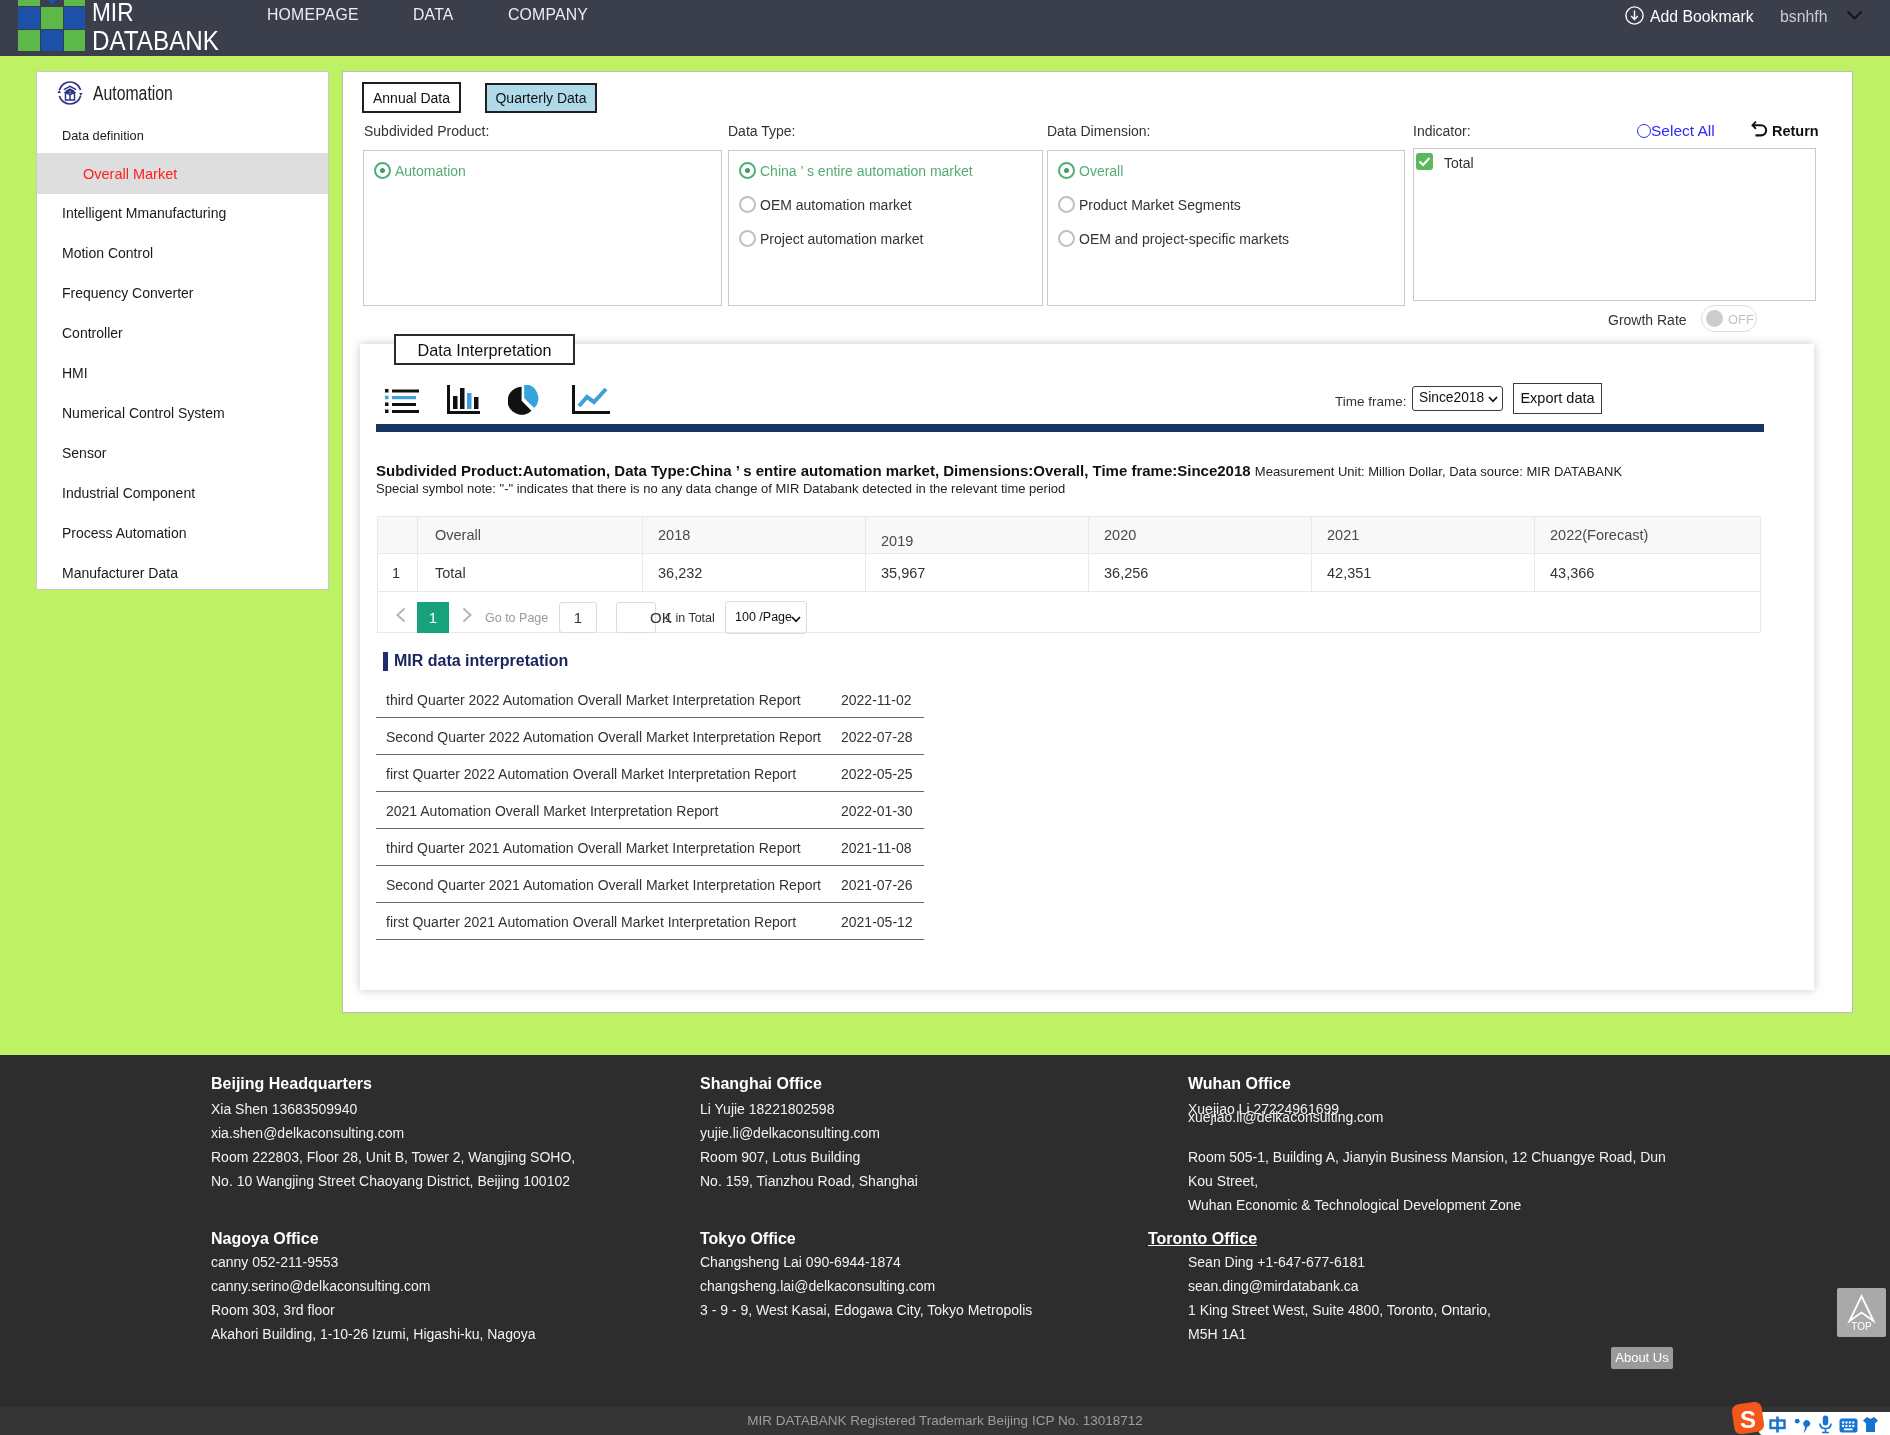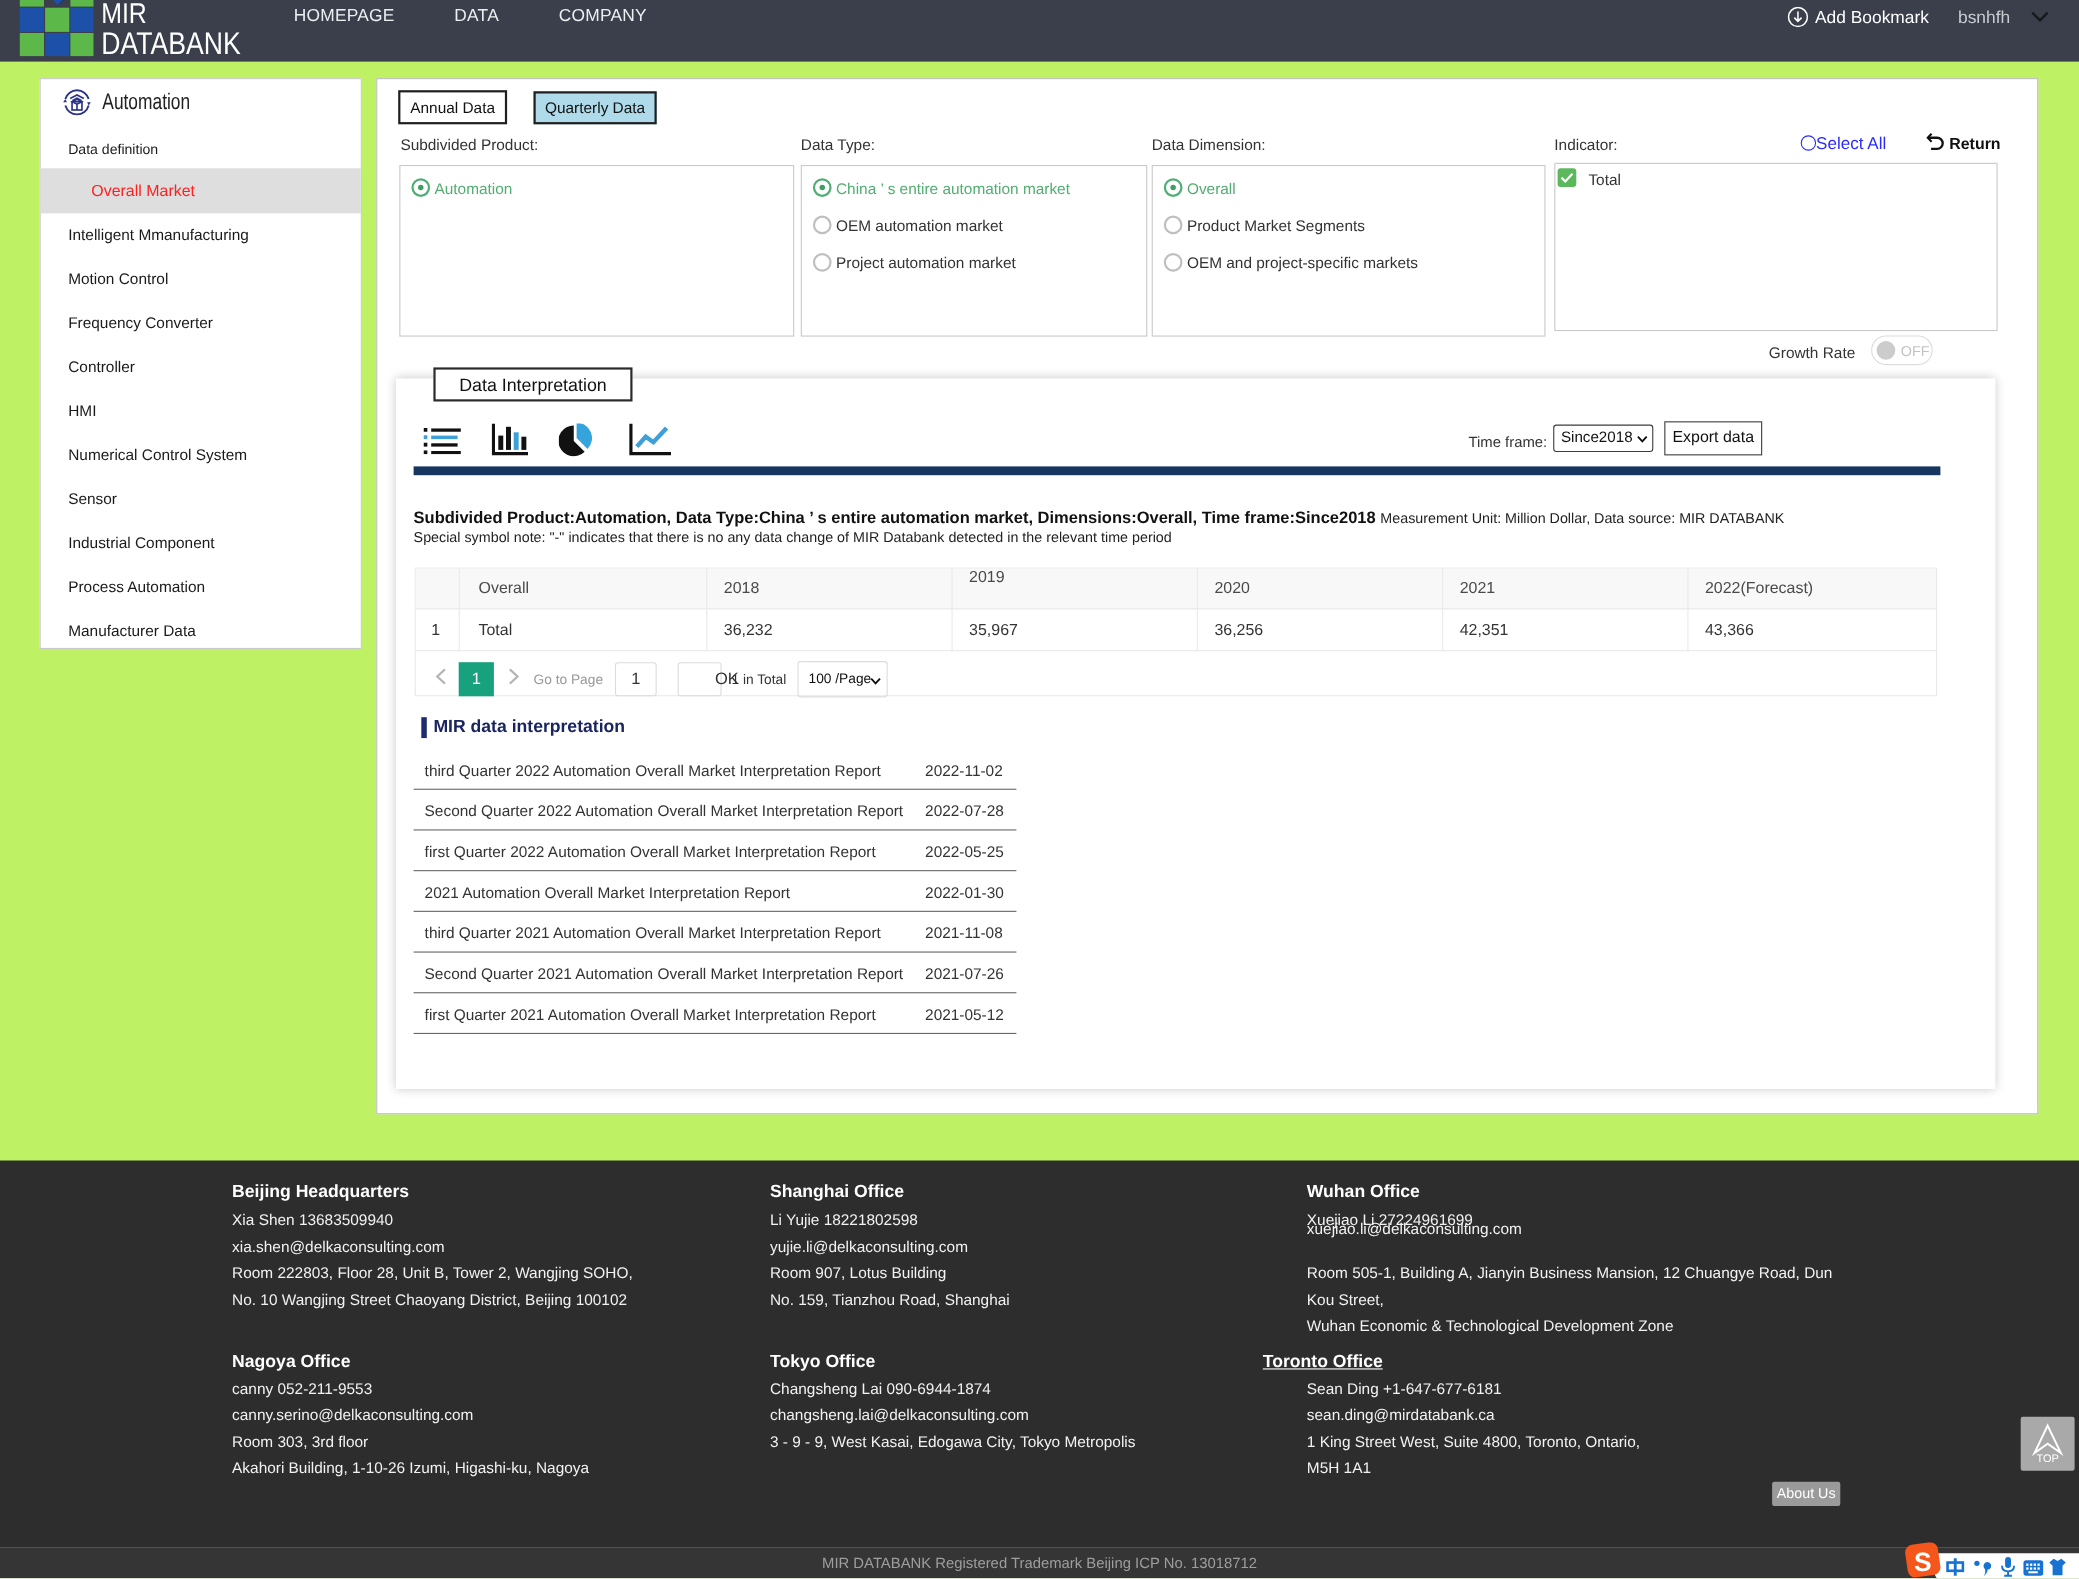--- a/index.html
+++ b/index.html
@@ -212,21 +212,21 @@
     <div class="abs" style="left:33px; top:390px; width:1400px; font-size:15px; color:#111;">
       <span style="font-weight:bold;">Subdivided Product:Automation, Data Type:China ’ s entire automation market, Dimensions:Overall, Time frame:Since2018</span>
       <span style="font-size:13px; color:#222;"> Measurement Unit: Million Dollar, Data source: MIR DATABANK</span>
     </div>
     <div class="abs" style="left:33px; top:409px; font-size:13px; color:#222;">Special symbol note: "-" indicates that there is no any data change of MIR Databank detected in the relevant time period</div>
 
     <div class="abs" style="left:34px; top:444px; width:1384px; height:117px; border:1px solid #e9e9e9;">
       <div style="position:absolute; left:0; top:0; width:100%; height:37px; background:#f8f8f8; border-bottom:1px solid #e9e9e9;"></div>
       <div class="tcell" style="left:57px; top:10px; color:#4a4a4a;">Overall</div>
       <div class="tcell" style="left:280px; top:10px; color:#4a4a4a;">2018</div>
-      <div class="tcell" style="left:503px; top:0; color:#4a4a4a;">2019</div>
+      <div class="tcell" style="left:503px; top:16px; color:#4a4a4a;">2019</div>
       <div class="tcell" style="left:726px; top:10px; color:#4a4a4a;">2020</div>
       <div class="tcell" style="left:949px; top:10px; color:#4a4a4a;">2021</div>
       <div class="tcell" style="left:1172px; top:10px; color:#4a4a4a;">2022(Forecast)</div>
       <div class="tcell" style="left:14px; top:48px;">1</div>
       <div class="tcell" style="left:57px; top:48px;">Total</div>
       <div class="tcell" style="left:280px; top:48px;">36,232</div>
       <div class="tcell" style="left:503px; top:48px;">35,967</div>
       <div class="tcell" style="left:726px; top:48px;">36,256</div>
       <div class="tcell" style="left:949px; top:48px;">42,351</div>
       <div class="tcell" style="left:1172px; top:48px;">43,366</div>

